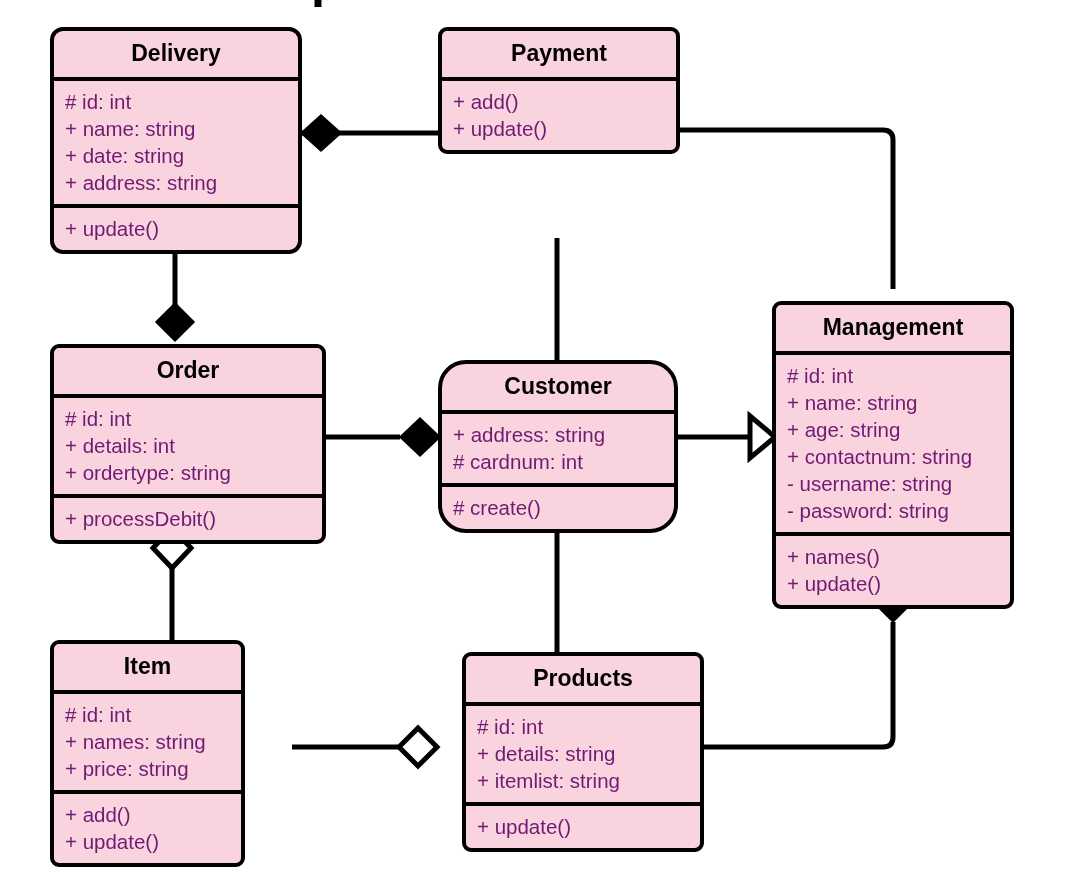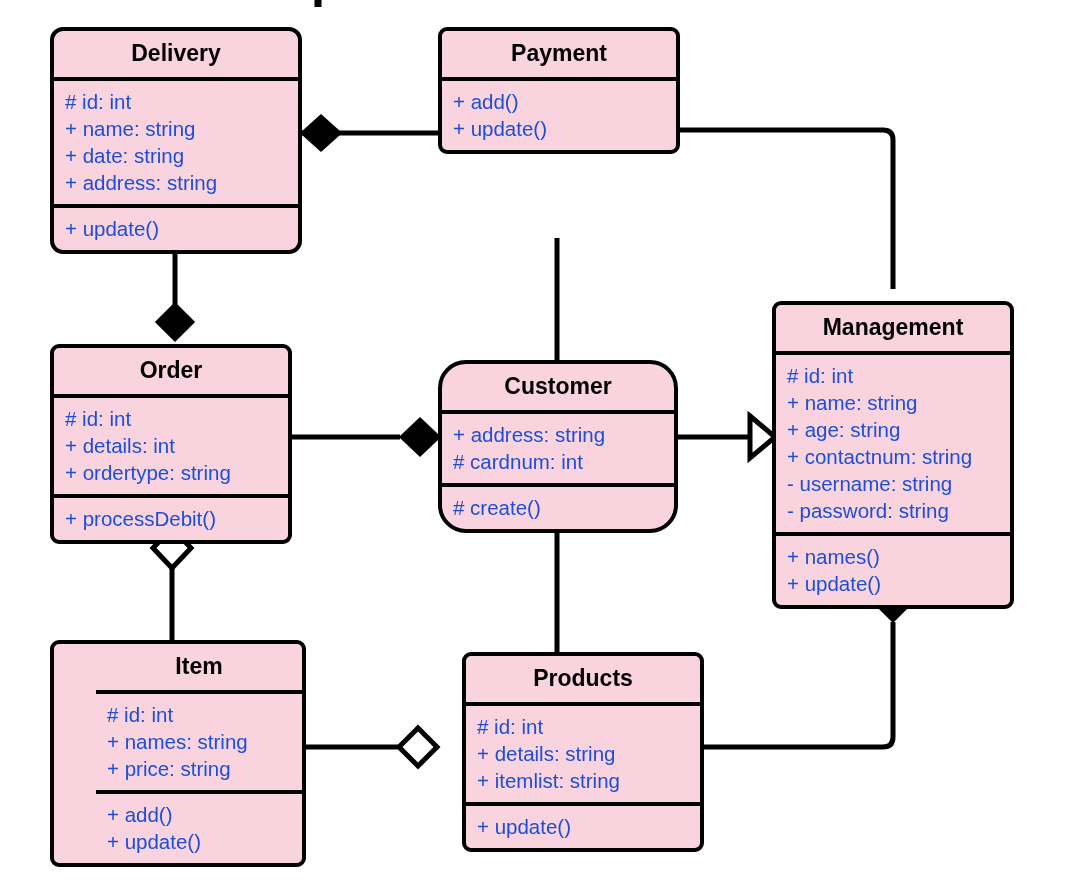--- a/index.html
+++ b/index.html
@@ -49,21 +49,21 @@
   }
   .uml-compartment {
     padding: 7px 0 8px 0;
   }
   .uml-compartment.attrs {
     border-bottom: 4px solid #000000;
   }
   .uml-row {
     font-size: 20.5px;
     line-height: 27px;
-    color: #1d4ed8;
+    color: #701a75;
     padding: 0 8px 0 11px;
     white-space: nowrap;
   }
 </style>
 </head>
 <body>
 
 <div id="canvas">
 
   <svg id="edge-layer" viewBox="0 0 1080 880" xmlns="http://www.w3.org/2000/svg">
@@ -128,21 +128,21 @@
       <div class="uml-row">+ contactnum: string</div>
       <div class="uml-row">- username: string</div>
       <div class="uml-row">- password: string</div>
     </div>
     <div class="uml-compartment methods">
       <div class="uml-row">+ names()</div>
       <div class="uml-row">+ update()</div>
     </div>
   </div>
 
-  <div class="uml-class" style="left:50px; top:344px; width:242px;">
+  <div class="uml-class" style="left:50px; top:344px; width:276px;">
     <div class="uml-title">Order</div>
     <div class="uml-compartment attrs">
       <div class="uml-row"># id: int</div>
       <div class="uml-row">+ details: int</div>
       <div class="uml-row">+ ordertype: string</div>
     </div>
     <div class="uml-compartment methods">
       <div class="uml-row">+ processDebit()</div>
     </div>
   </div>
@@ -151,21 +151,21 @@
     <div class="uml-title">Customer</div>
     <div class="uml-compartment attrs">
       <div class="uml-row">+ address: string</div>
       <div class="uml-row"># cardnum: int</div>
     </div>
     <div class="uml-compartment methods">
       <div class="uml-row"># create()</div>
     </div>
   </div>
 
-  <div class="uml-class" style="left:50px; top:640px; width:256px;padding-left:42px;">
+  <div class="uml-class" style="left:50px; top:640px; width:195px;">
     <div class="uml-title">Item</div>
     <div class="uml-compartment attrs">
       <div class="uml-row"># id: int</div>
       <div class="uml-row">+ names: string</div>
       <div class="uml-row">+ price: string</div>
     </div>
     <div class="uml-compartment methods">
       <div class="uml-row">+ add()</div>
       <div class="uml-row">+ update()</div>
     </div>

